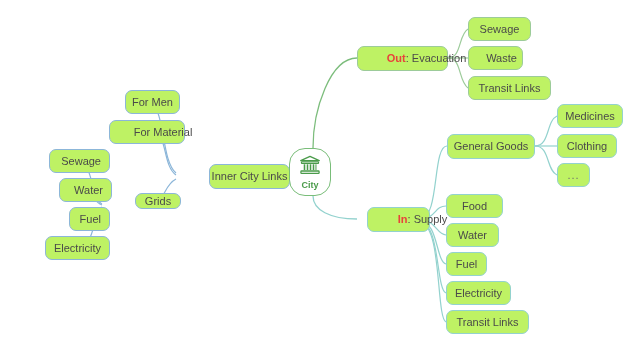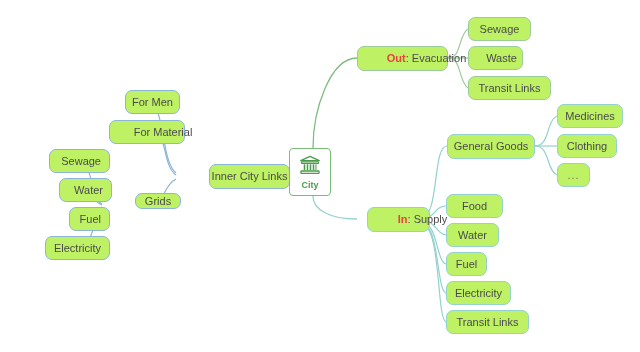--- a/index.html
+++ b/index.html
@@ -54,21 +54,21 @@
     padding-left: 48px;
   }
   .node .sep { color: #4a4a4a; }
 
   
   #city-node {
     position: absolute;
     box-sizing: border-box;
     background: #ffffff;
     border: 1px solid #79bd79;
-    border-radius: 4px;
+    border-radius: 16px;
     display: flex;
     flex-direction: column;
     align-items: center;
     justify-content: center;
     gap: 2px;
   }
   #city-node .city-label {
     font-size: 9px;
     font-weight: bold;
     color: #4a9b4a;

